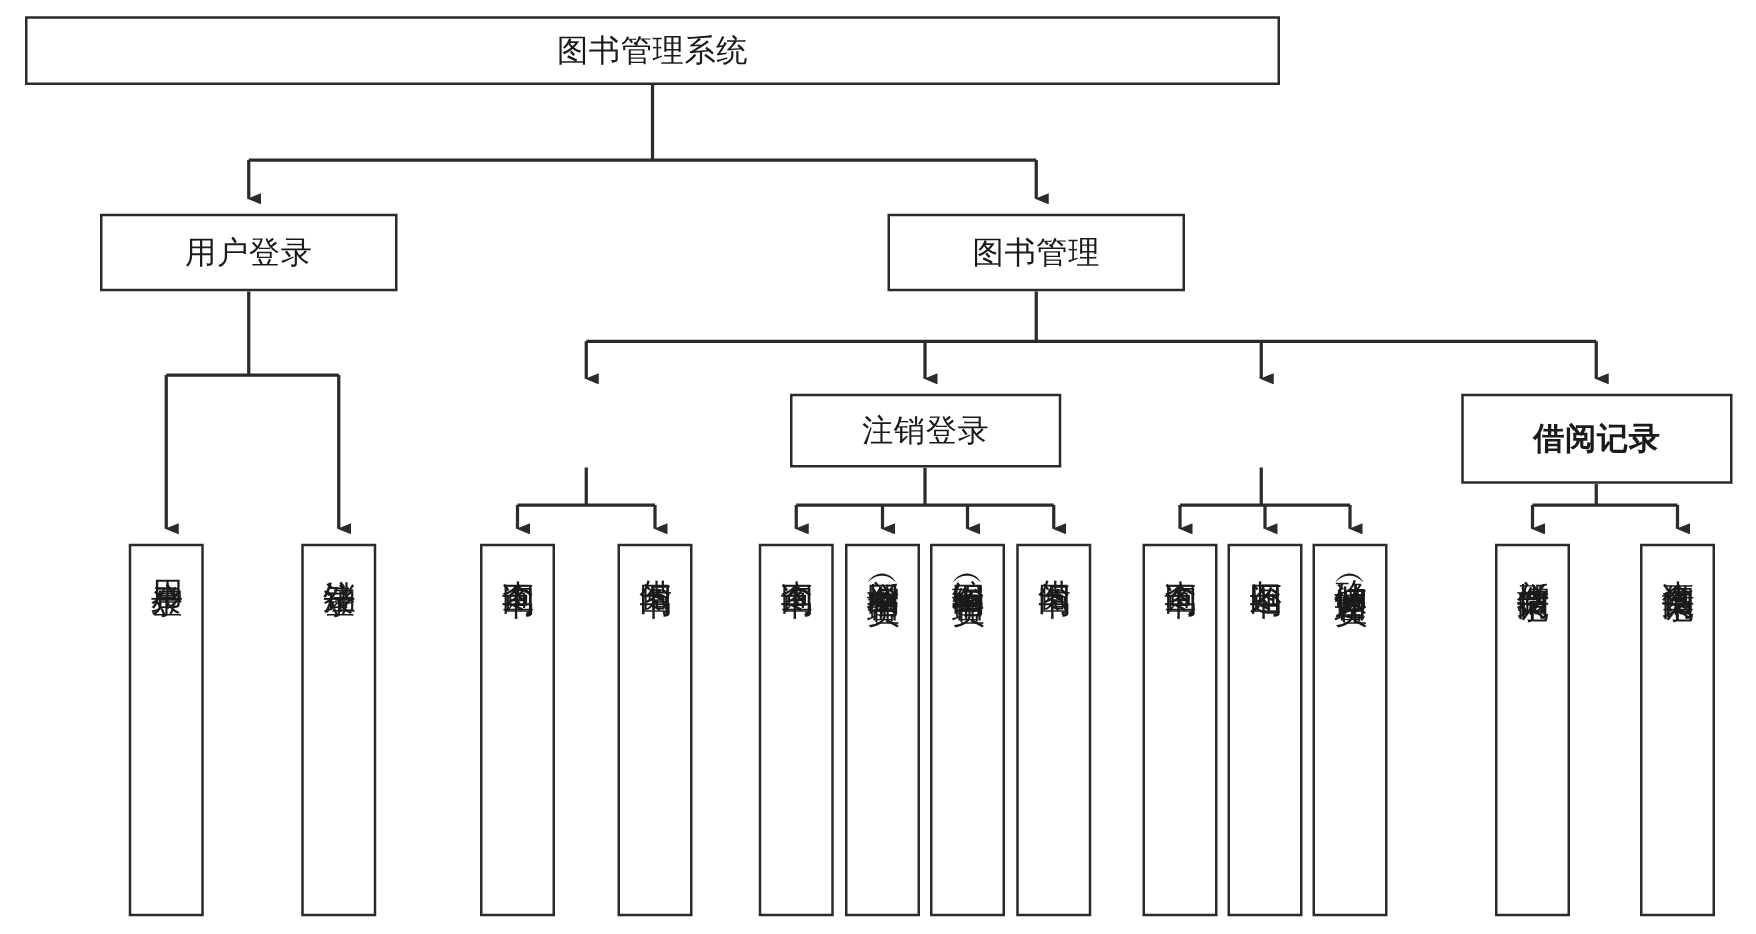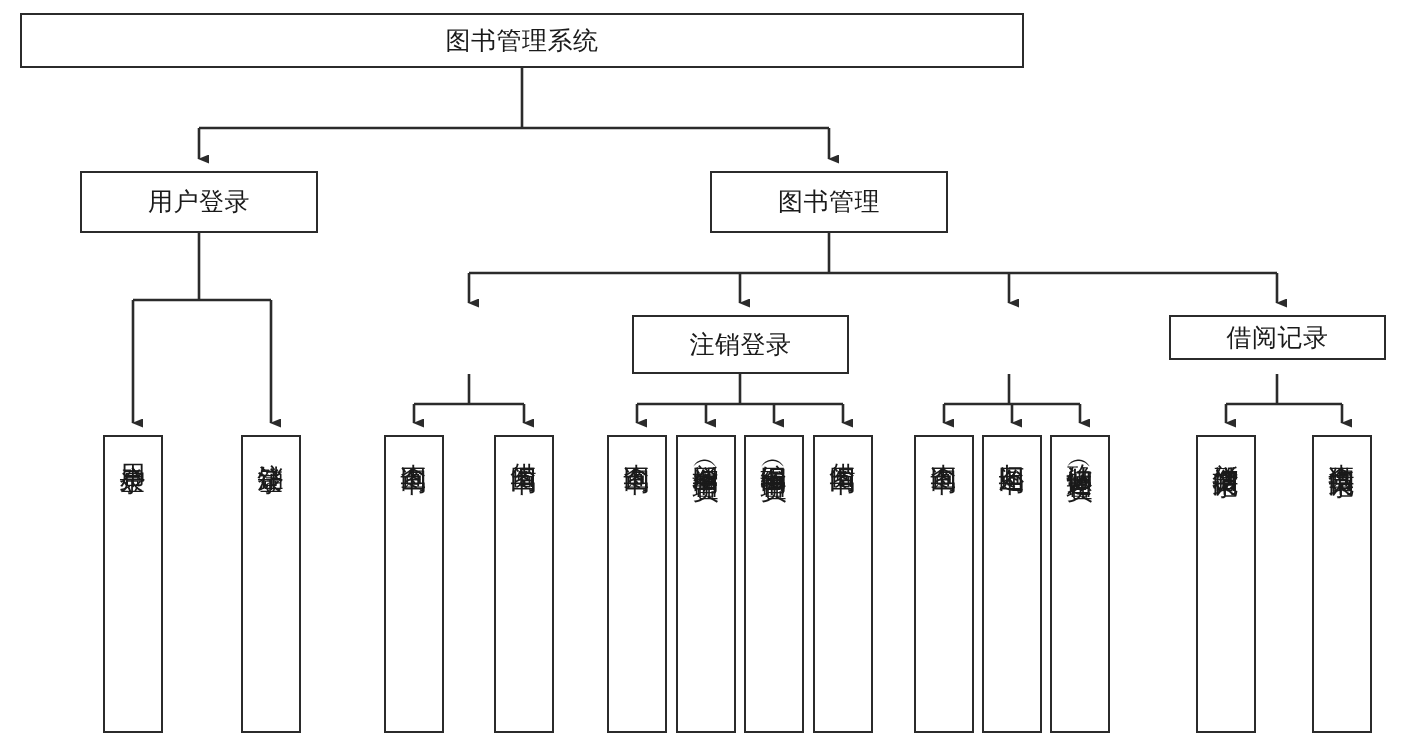--- a/index.html
+++ b/index.html
@@ -132,21 +132,21 @@
   <div class="node h" style="left:80px; top:171px; width:238px; height:62px;">
     <span class="lbl">用户登录</span>
   </div>
   <div class="node h" style="left:710px; top:171px; width:238px; height:62px;">
     <span class="lbl">图书管理</span>
   </div>
 
   <div class="node h" style="left:632px; top:315px; width:217px; height:59px;">
     <span class="lbl">注销登录</span>
   </div>
-  <div class="node h" style="left:1169px; top:315px; width:217px; height:45px;">
+  <div class="node h" style="left:1169px; top:315px; width:217px; height:72px;font-weight:bold;">
     <span class="lbl">借阅记录</span>
   </div>
 
   <div class="node v" style="left:103px; top:435px; width:60px; height:298px;">
     <span class="lbl">用户登录</span>
   </div>
   <div class="node v" style="left:241px; top:435px; width:60px; height:298px;">
     <span class="lbl">注销登录</span>
   </div>
 

